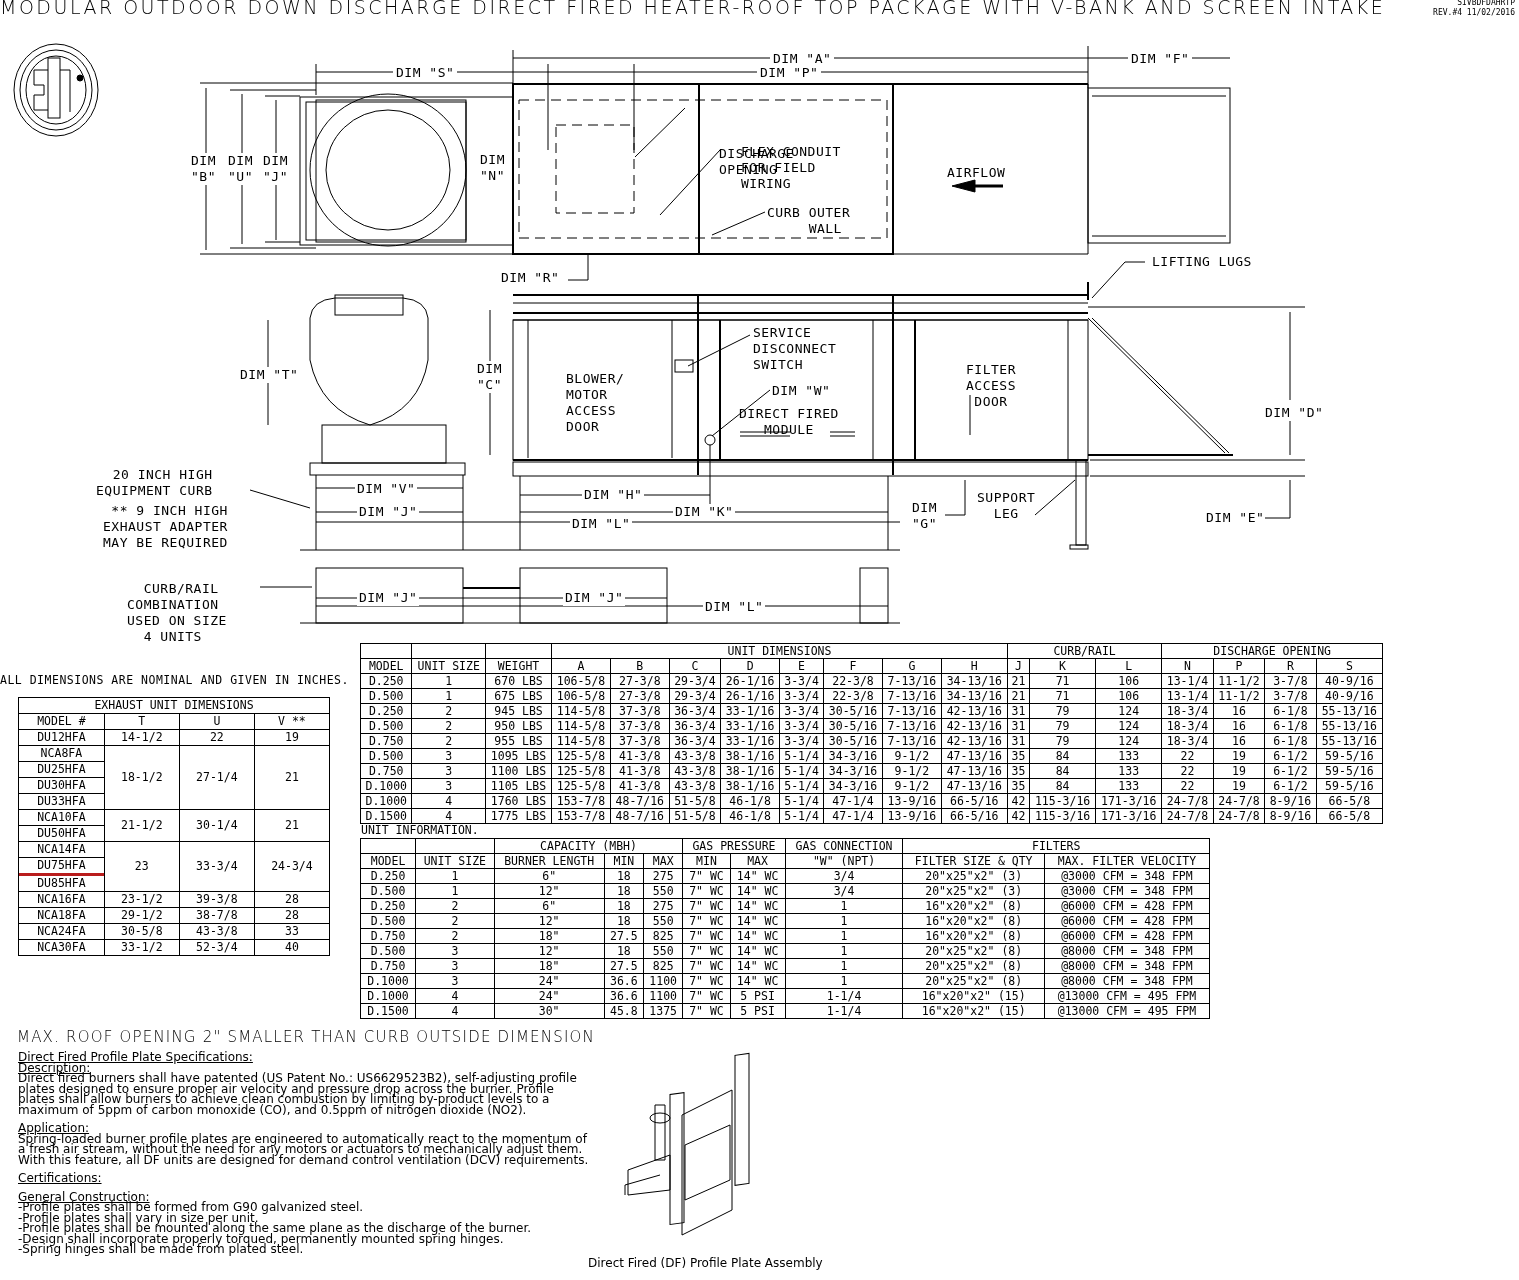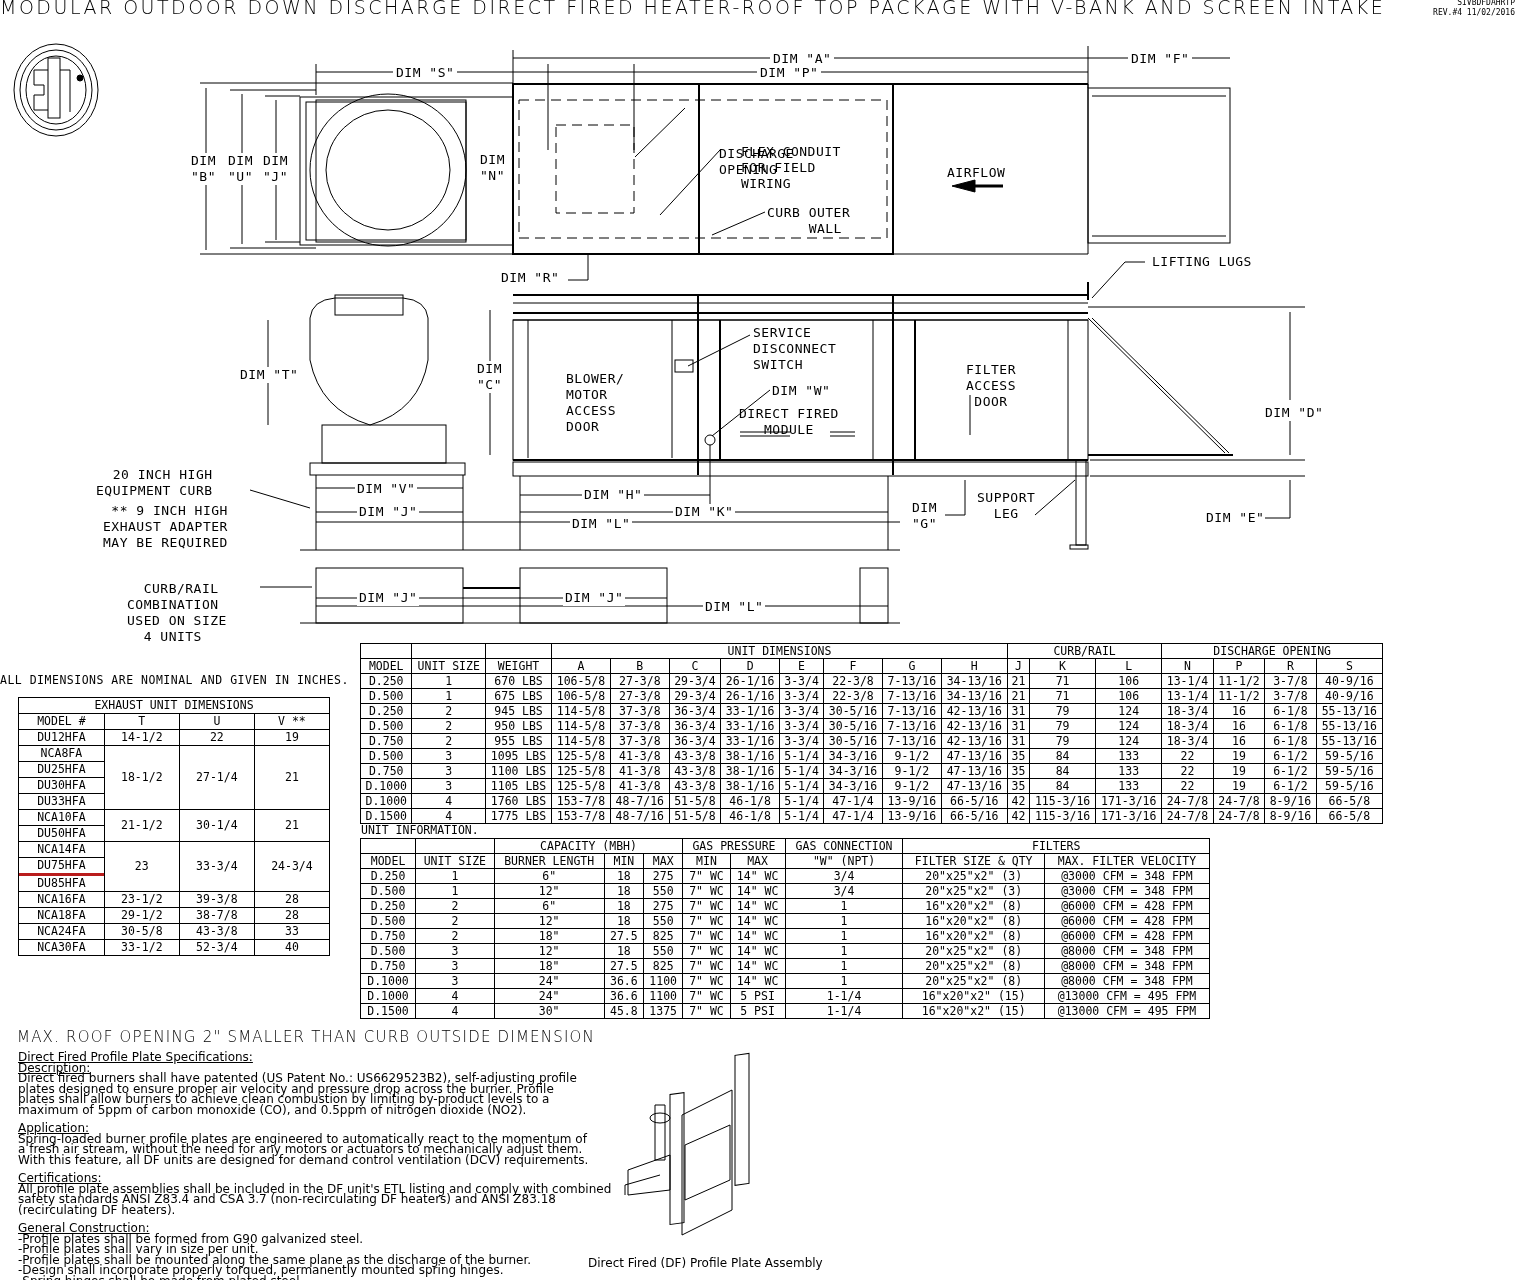--- a/index.html
+++ b/index.html
@@ -696,23 +696,20 @@
 plates designed to ensure proper air velocity and pressure drop across the burner. Profile
 plates shall allow burners to achieve clean combustion by limiting by-product levels to a
 maximum of 5ppm of carbon monoxide (CO), and 0.5ppm of nitrogen dioxide (NO2).</div>
   <div style="height:8px"></div>
   <div class="note ul">Application:</div>
   <div class="note">Spring-loaded burner profile plates are engineered to automatically react to the momentum of
 a fresh air stream, without the need for any motors or actuators to mechanically adjust them.
 With this feature, all DF units are designed for demand control ventilation (DCV) requirements.</div>
   <div style="height:8px"></div>
   <div class="note ul">Certifications:</div>
-  <div class="note">All profile plate assemblies shall be included in the DF unit's ETL listing and comply with combined
-safety standards ANSI Z83.4 and CSA 3.7 (non-recirculating DF heaters) and ANSI Z83.18
-(recirculating DF heaters).</div>
   <div style="height:8px"></div>
   <div class="note ul">General Construction:</div>
   <div class="note">-Profile plates shall be formed from G90 galvanized steel.
 -Profile plates shall vary in size per unit.
 -Profile plates shall be mounted along the same plane as the discharge of the burner.
 -Design shall incorporate properly torqued, permanently mounted spring hinges.
 -Spring hinges shall be made from plated steel.</div>
 </div>
 
 <div class="abs note" style="left:588px;top:1258px;">Direct Fired (DF) Profile Plate Assembly</div>

